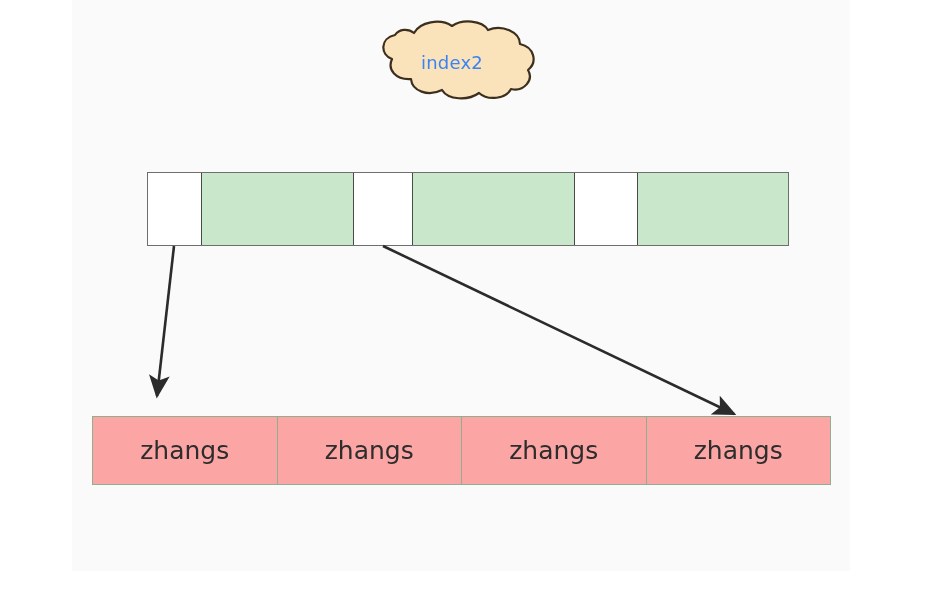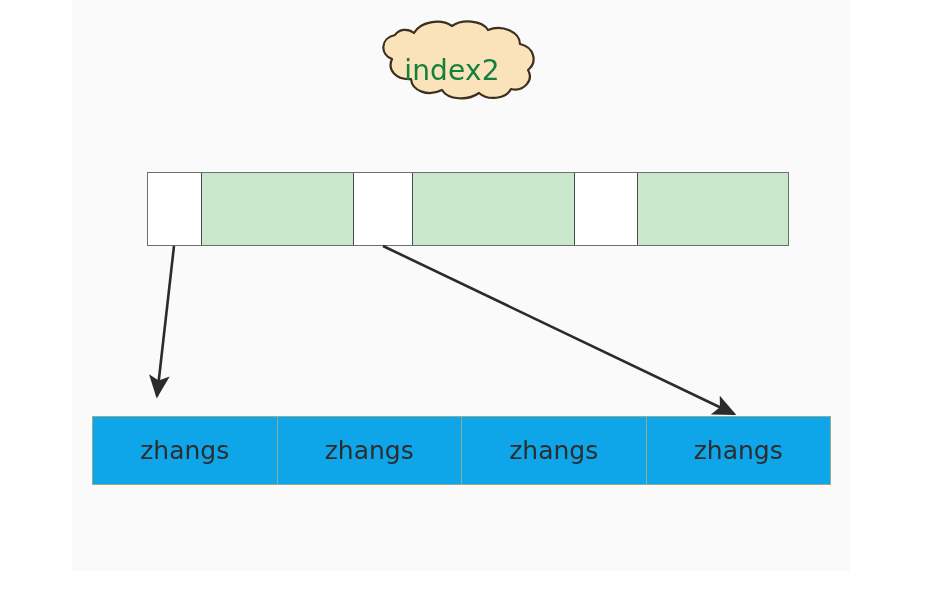--- a/index.html
+++ b/index.html
@@ -36,28 +36,28 @@
   .cloud-wrap {
     position: absolute;
     left: 362px;
     top: 20px;
     width: 180px;
     height: 82px;
   }
   .cloud-wrap svg { display: block; }
   .cloud-label {
     position: absolute;
-    left: 0; top: 8px;
+    left: 0; top: 0;
     width: 180px;
     height: 82px;
     display: flex;
     align-items: center;
     justify-content: center;
-    font-size: 28px;
-    color: #15803d;
+    font-size: 18px;
+    color: #3b82f6;
     letter-spacing: 0.2px;
     padding-top: 2px;
     box-sizing: border-box;
   }
 
   
   .index-bar {
     position: absolute;
     left: 147px;
     top: 172px;
@@ -96,21 +96,21 @@
   .data-table td {
     border: 1.4px solid #9c8f92;
     height: 64px;
     text-align: center;
     vertical-align: middle;
     font-size: 25px;
     color: #2d2d2d;
     padding: 0;
   }
   .data-table tr.name-row td {
-    background: #0ea5e9;
+    background: #fca5a5;
     border-color: #8fae92;
     height: 67px;
   }
   .data-table tr.id-row td {
     background: #fcd0da;
     border-color: #b89aa1;
     height: 61px;
   }
 </style>
 </head>

